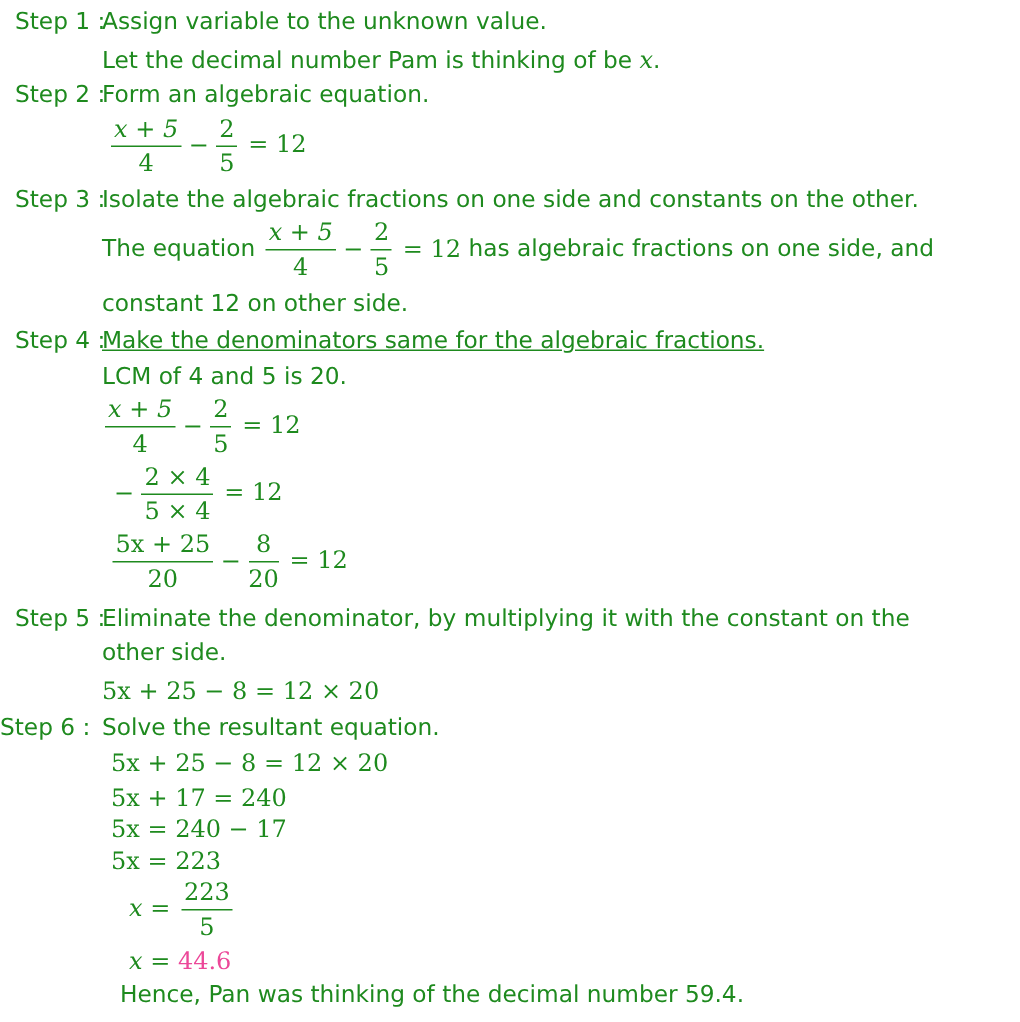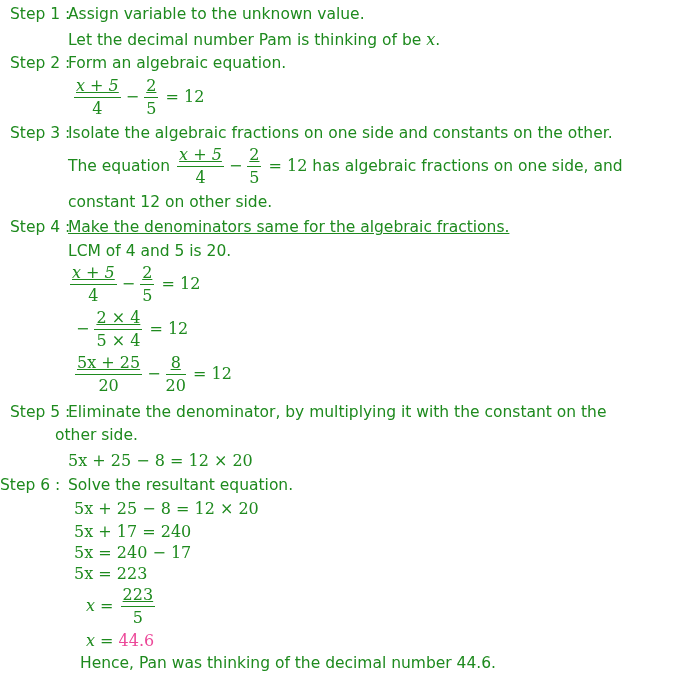--- a/index.html
+++ b/index.html
@@ -7,21 +7,21 @@
     width: 680px; height: 681px; position: relative; overflow: hidden;
     color: #1e8a1e;
     font-family: "DejaVu Sans", sans-serif;
     font-size: 15.5px;
   }
   .abs { position: absolute; white-space: nowrap; }
   .math { font-family: "DejaVu Serif", serif; font-size: 16px; }
   .var { font-style: italic; }
   .blue { color: #ec4899; }
   .frac { display: inline-block; vertical-align: middle; text-align: center; margin: 0 2px; }
-  .frac .num { display: block; padding: 0 2px 2px; border-bottom: 1.3px solid #1e8a1e; line-height: 18px; text-decoration: underline; }
+  .frac .num { display: block; padding: 0 2px 2px; border-bottom: 1.3px solid #1e8a1e; line-height: 18px; }
   .frac .den { display: block; padding-top: 2px; line-height: 18px; }
   .op { margin: 0 3px; }
 </style>
 </head>
 <body>
 
 <div class="abs" style="left:10px;top:5px;">Step 1 :</div>
 <div class="abs" style="left:68px;top:5px;">Assign variable to the unknown value.</div>
 <div class="abs" style="left:68px;top:30px;"><span>Let the decimal number Pam is thinking of be </span><span class="math var">x</span><span>.</span></div>
 
@@ -48,29 +48,29 @@
 </div>
 <div class="abs math" style="left:73px;top:309px;">
   <span class="op">−</span><span class="frac"><span class="num">2 × 4</span><span class="den">5 × 4</span></span> <span>= 12</span>
 </div>
 <div class="abs math" style="left:73px;top:354px;">
   <span class="frac"><span class="num">5x + 25</span><span class="den">20</span></span><span class="op">−</span><span class="frac"><span class="num">8</span><span class="den">20</span></span> <span>= 12</span>
 </div>
 
 <div class="abs" style="left:10px;top:403px;">Step 5 :</div>
 <div class="abs" style="left:68px;top:403px;">Eliminate the denominator, by multiplying it with the constant on the</div>
-<div class="abs" style="left:55px;top:426px;">other side.</div>
+<div class="abs" style="left:68px;top:426px;">other side.</div>
 <div class="abs math" style="left:68px;top:451px;">5x + 25 − 8 = 12 × 20</div>
 
 <div class="abs" style="left:0;top:476px;">Step 6 :</div>
 <div class="abs" style="left:68px;top:476px;">Solve the resultant equation.</div>
 <div class="abs math" style="left:74px;top:499px;">5x + 25 − 8 = 12 × 20</div>
 <div class="abs math" style="left:74px;top:522px;">5x + 17 = 240</div>
 <div class="abs math" style="left:74px;top:543px;text-align:center;">5x = 240 − 17</div>
 <div class="abs math" style="left:74px;top:564px;">5x = 223</div>
 <div class="abs math" style="left:86px;top:586px;">
   <span class="var">x =</span>
   <span class="frac"><span class="num">223</span><span class="den">5</span></span>
 </div>
 <div class="abs math" style="left:86px;top:631px;">
   <span class="var">x =</span> <span class="blue">44.6</span>
 </div>
-<div class="abs" style="left:80px;top:654px;">Hence, Pan was thinking of the decimal number 44.6.</div>
+<div class="abs" style="left:80px;top:654px;">Hence, Pan was thinking of the decimal number 59.4.</div>
 
 </body></html>

